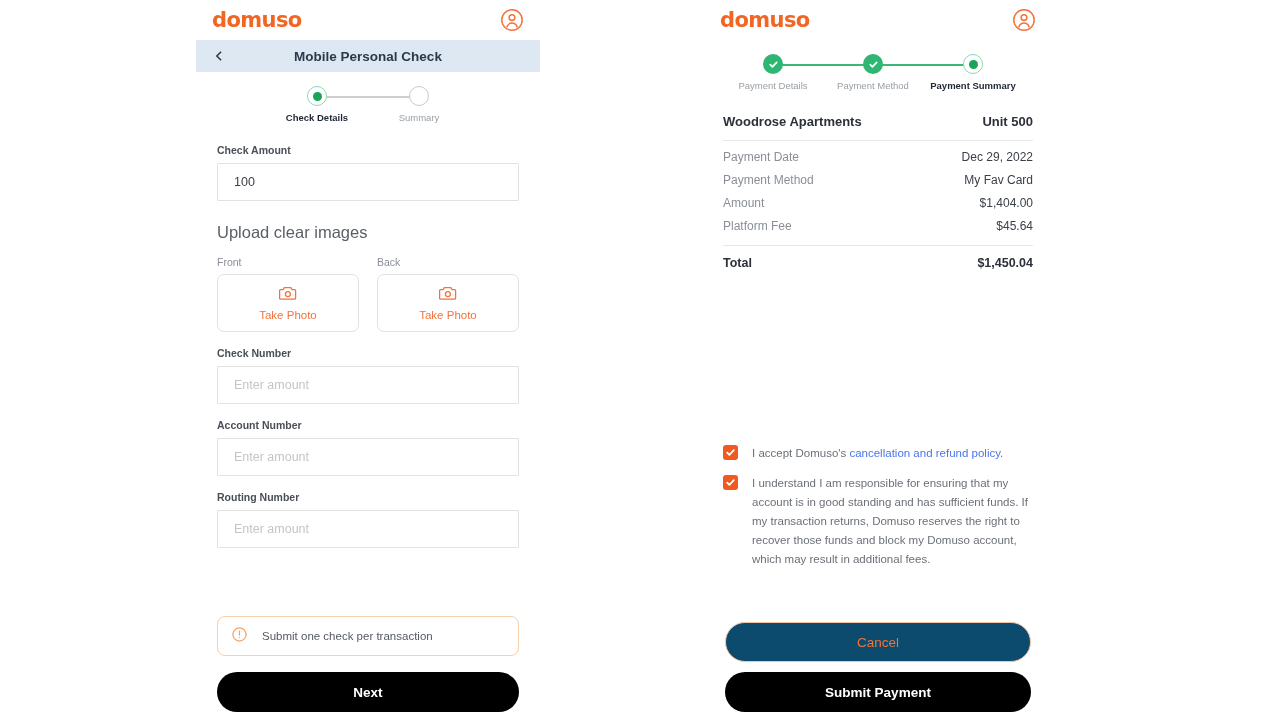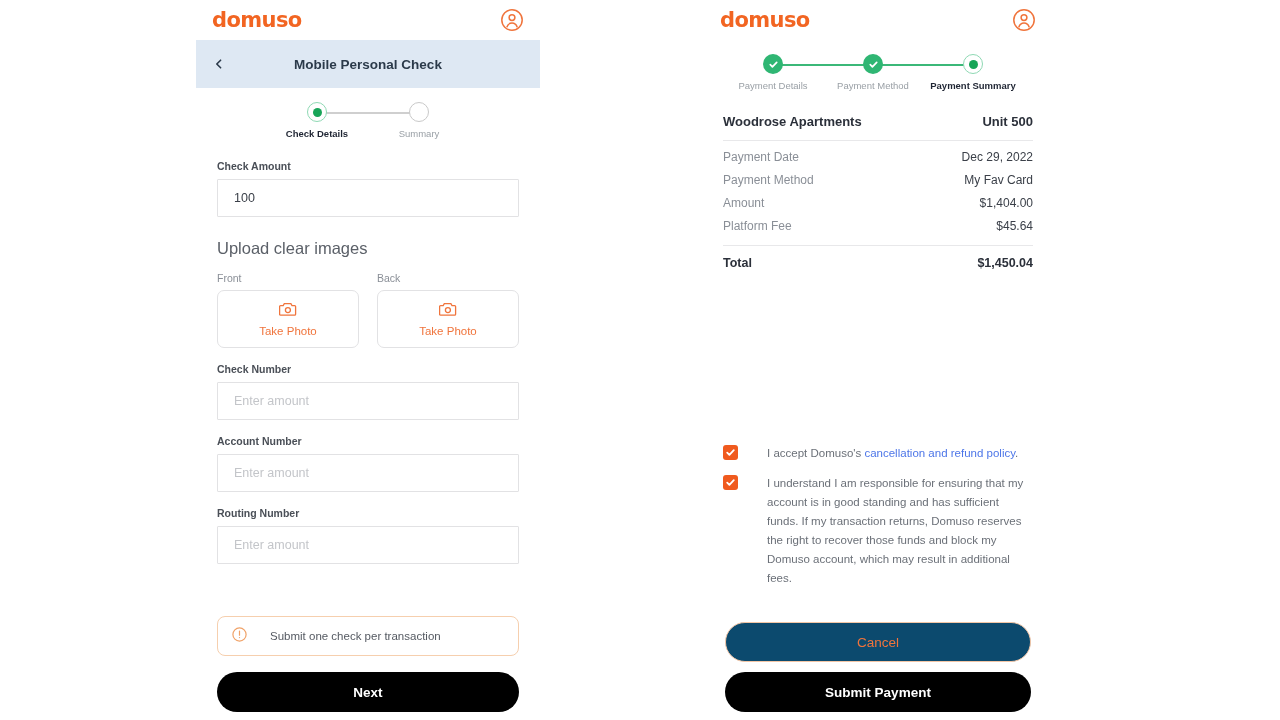--- a/index.html
+++ b/index.html
@@ -24,21 +24,21 @@
   }
   .logo {
     font-family: "DejaVu Sans", sans-serif;
     font-weight: 700; font-size: 21px; letter-spacing: -0.6px;
     color: #F26522;
   }
   .avatar-icon { width: 24px; height: 24px; display: block; }
 
   
   .titlebar {
-    height: 48px; background: #DEE8F3;
+    height: 32px; background: #DEE8F3;
     display: flex; align-items: center; padding: 0 18px;
     position: relative;
   }
   .back-chevron { width: 10px; height: 10px; display:block; }
   .titlebar-title {
     position: absolute; left: 0; right: 0; text-align: center;
     font-size: 13.5px; font-weight: 700; color: #2b3a4a;
     pointer-events: none;
   }
 
@@ -104,21 +104,21 @@
     height: 58px; border: 1px solid #e2e2e4; border-radius: 7px; background: #fff;
     display: flex; flex-direction: column; align-items: center; justify-content: center;
     gap: 4px;
   }
   .upload-text { font-size: 11.5px; color: #F0743C; }
   .field-group { margin-top: 15px; }
 
   .notice {
     margin: 20px 21px 0 21px; height: 40px;
     border: 1px solid #f6cfae; border-radius: 8px; background: #fff;
-    display: flex; align-items: center; gap: 23px; padding: 0 14px;
+    display: flex; align-items: center; gap: 15px; padding: 0 14px;
   }
   .notice-text { font-size: 11.5px; color: #555a62; }
 
   .primary-btn {
     margin: 16px 21px 0 21px; height: 40px; border-radius: 21px;
     background: #000000; color: #fff; font-size: 13.5px; font-weight: 700;
     display: flex; align-items: center; justify-content: center;
     border: none; width: calc(100% - 42px); cursor: pointer;
     font-family: "Liberation Sans", sans-serif;
   }
@@ -148,21 +148,21 @@
   .summary-divider { border-top: 1px solid #e8e8ea; margin-top: 12px; }
   .summary-total {
     display: flex; justify-content: space-between; align-items: baseline;
     padding-top: 10px;
     gap: 12px;
   }
   .summary-total .k { font-size: 12.5px; font-weight: 700; color: #2b303a; }
   .summary-total .v { font-size: 12.5px; font-weight: 700; color: #2b303a; }
 
   .consents { padding: 0 19px; position: absolute; top: 444px; left: 0; right: 0; }
-  .consent-row { display: flex; gap: 29px; align-items: flex-start; margin-bottom: 11px; }
+  .consent-row { display: flex; gap: 14px; align-items: flex-start; margin-bottom: 11px; }
   .checkbox {
     width: 15px; height: 15px; border-radius: 3px; background: #F05A1E;
     flex: 0 0 15px; margin-top: 1px;
     display: flex; align-items: center; justify-content: center;
   }
   .consent-text { font-size: 11.5px; line-height: 19px; color: #6b7078; }
   .consent-link { color: #4D76E8; }
 
   .bottom-actions { position: absolute; left: 0; right: 0; bottom: 8px; }
   .left-bottom { position: absolute; left: 0; right: 0; bottom: 8px; }

